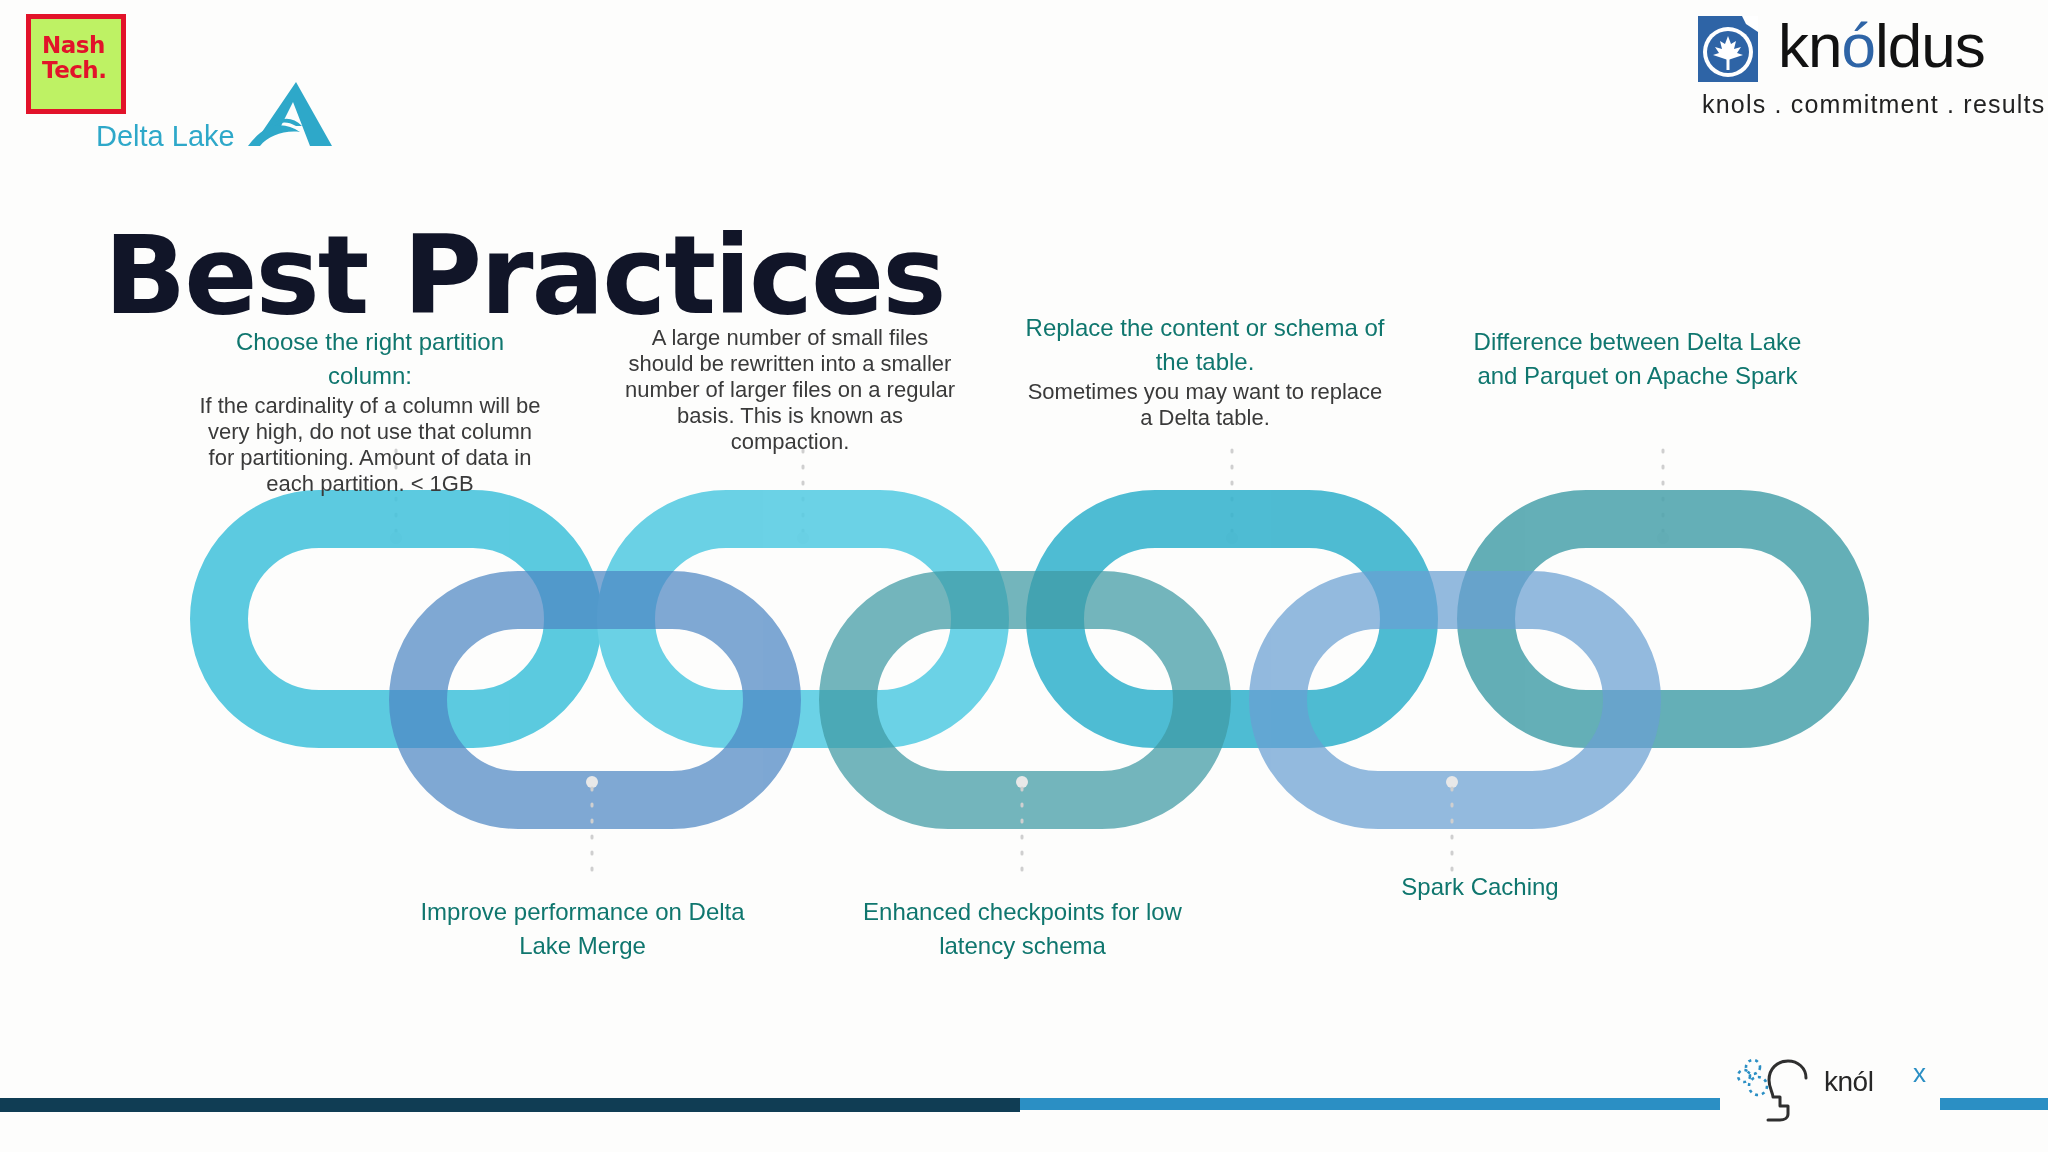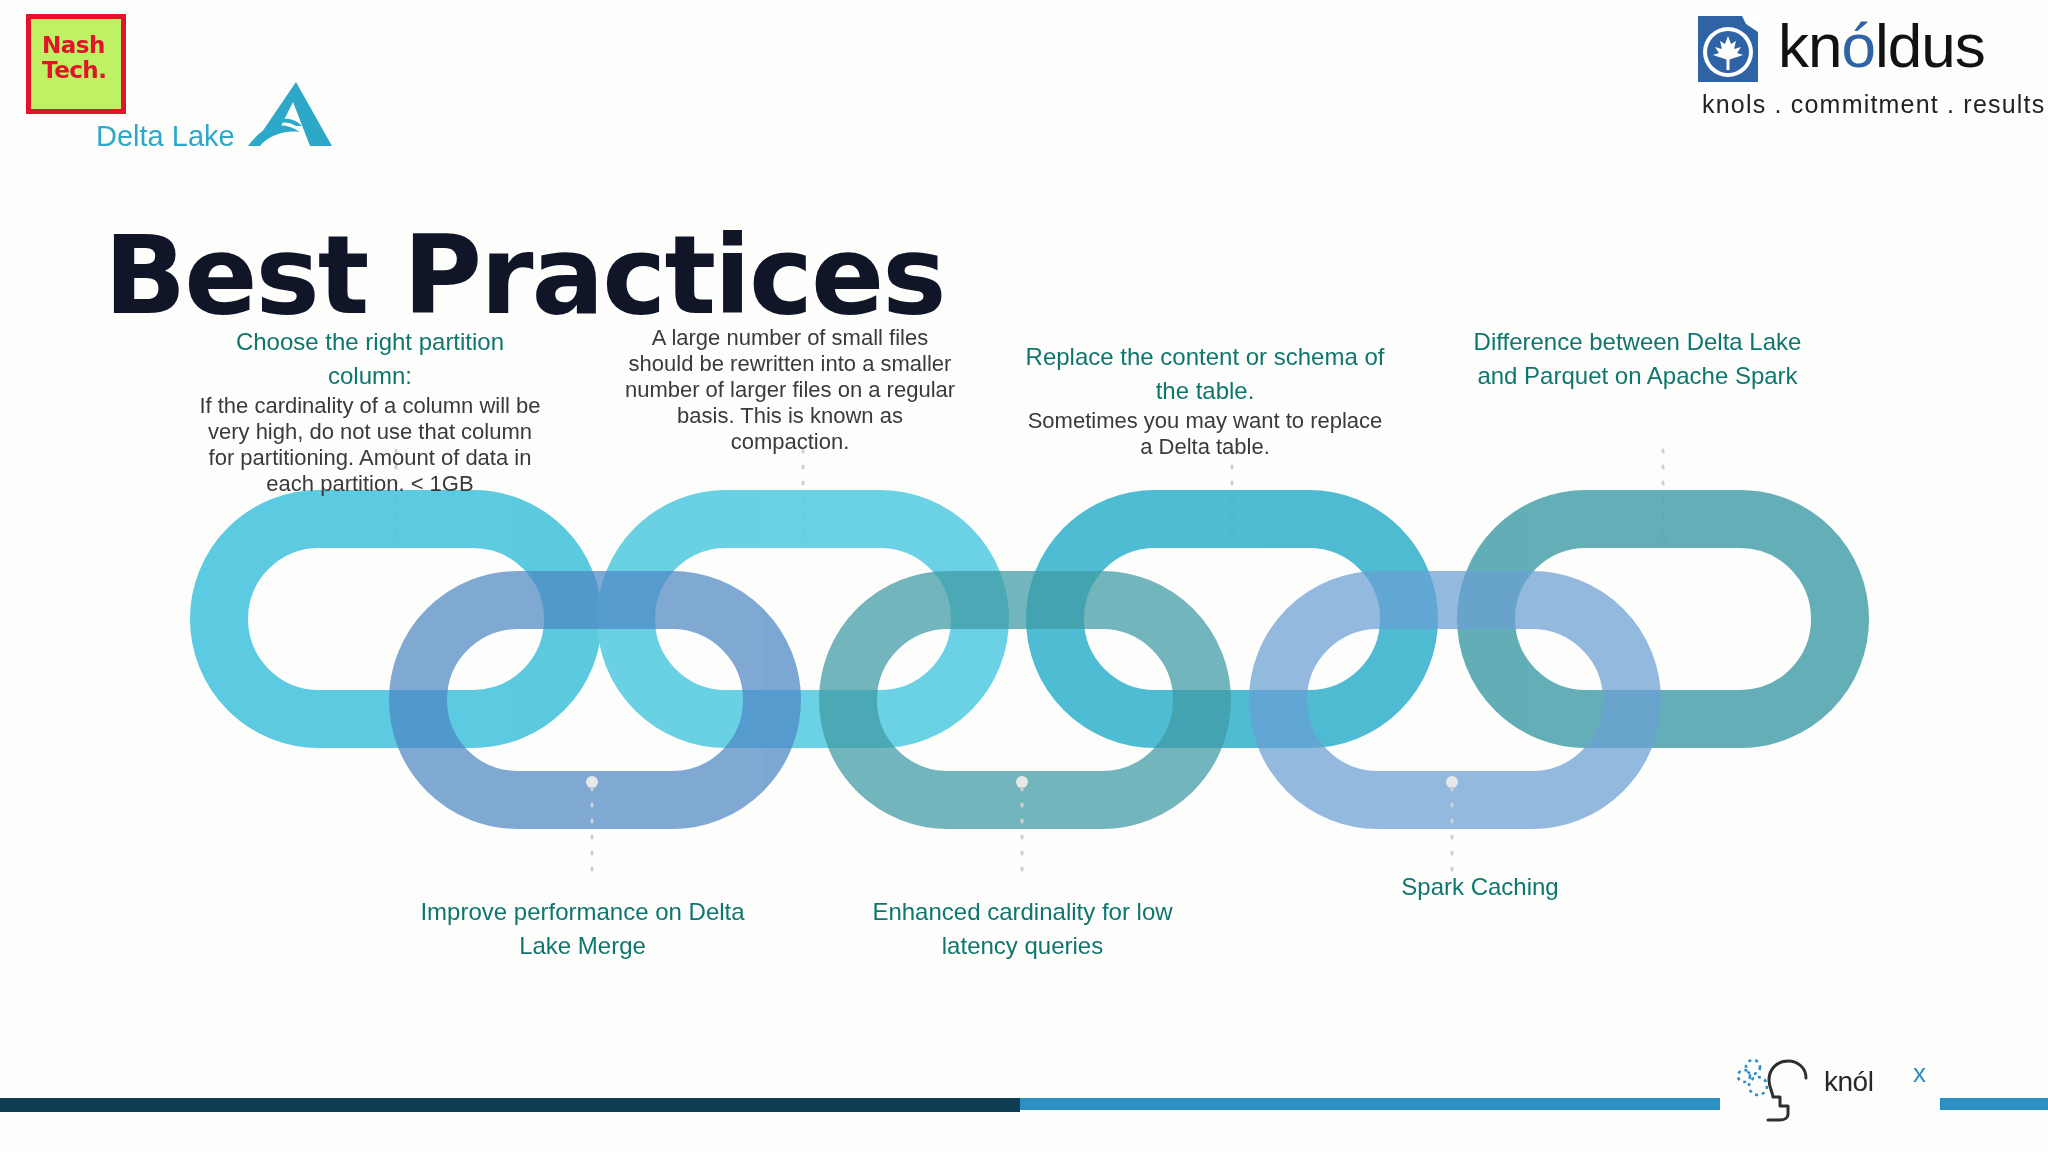--- a/index.html
+++ b/index.html
@@ -140,21 +140,21 @@
   .label-block .lb-desc {
     font-size: 22px;
     line-height: 26px;
     color: #3a3a3a;
     margin-top: 0;
     font-family: "Liberation Sans", sans-serif;
   }
 
   .label-top-0 { left: 195px;  top: 325px; width: 350px; }
   .label-top-1 { left: 620px;  top: 325px; width: 340px; }
-  .label-top-2 { left: 1025px; top: 340px; width: 360px; }
+  .label-top-2 { left: 1025px; top: 311px; width: 360px; }
   .label-top-3 { left: 1460px; top: 325px; width: 355px; }
 
   .label-bot-0 { left: 405px;  top: 895px; width: 355px; }
   .label-bot-1 { left: 845px;  top: 895px; width: 355px; }
   .label-bot-2 { left: 1315px; top: 862px; width: 330px; margin-top: 8px; }
 
   
   .footer-bar {
     position: absolute;
     left: 0;
@@ -306,21 +306,21 @@
 </div>
 <div class="label-block label-top-3">
   <div class="lb-title">Difference between Delta Lake and Parquet on Apache Spark</div>
   <div class="lb-desc"></div>
 </div>
 
 <div class="label-block label-bot-0">
   <div class="lb-title">Improve performance on Delta Lake Merge</div>
 </div>
 <div class="label-block label-bot-1">
-  <div class="lb-title">Enhanced cardinality for low latency queries</div>
+  <div class="lb-title">Enhanced checkpoints for low latency schema</div>
 </div>
 <div class="label-block label-bot-2">
   <div class="lb-title">Spark Caching</div>
 </div>
 
 <div class="footer-bar">
   <div class="fb-dark"></div>
   <div class="fb-light-a"></div>
   <div class="fb-light-b"></div>
 </div>

